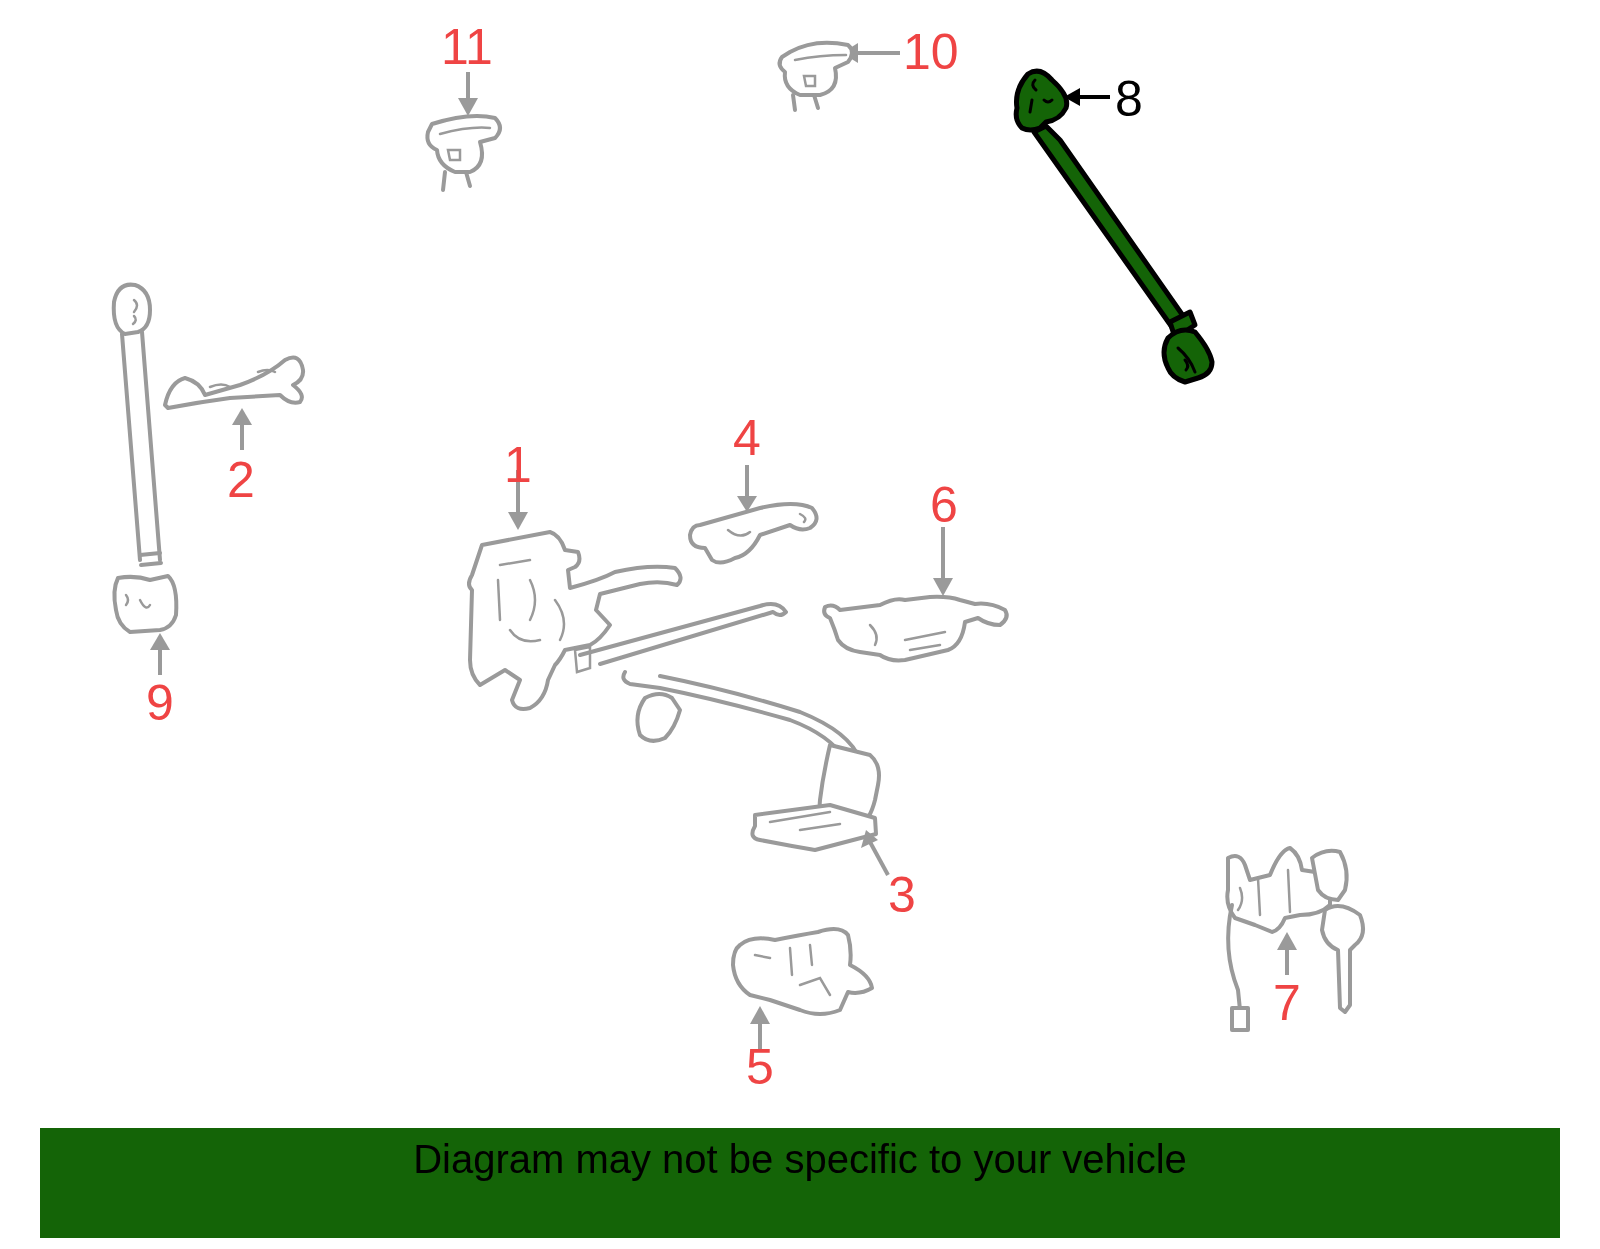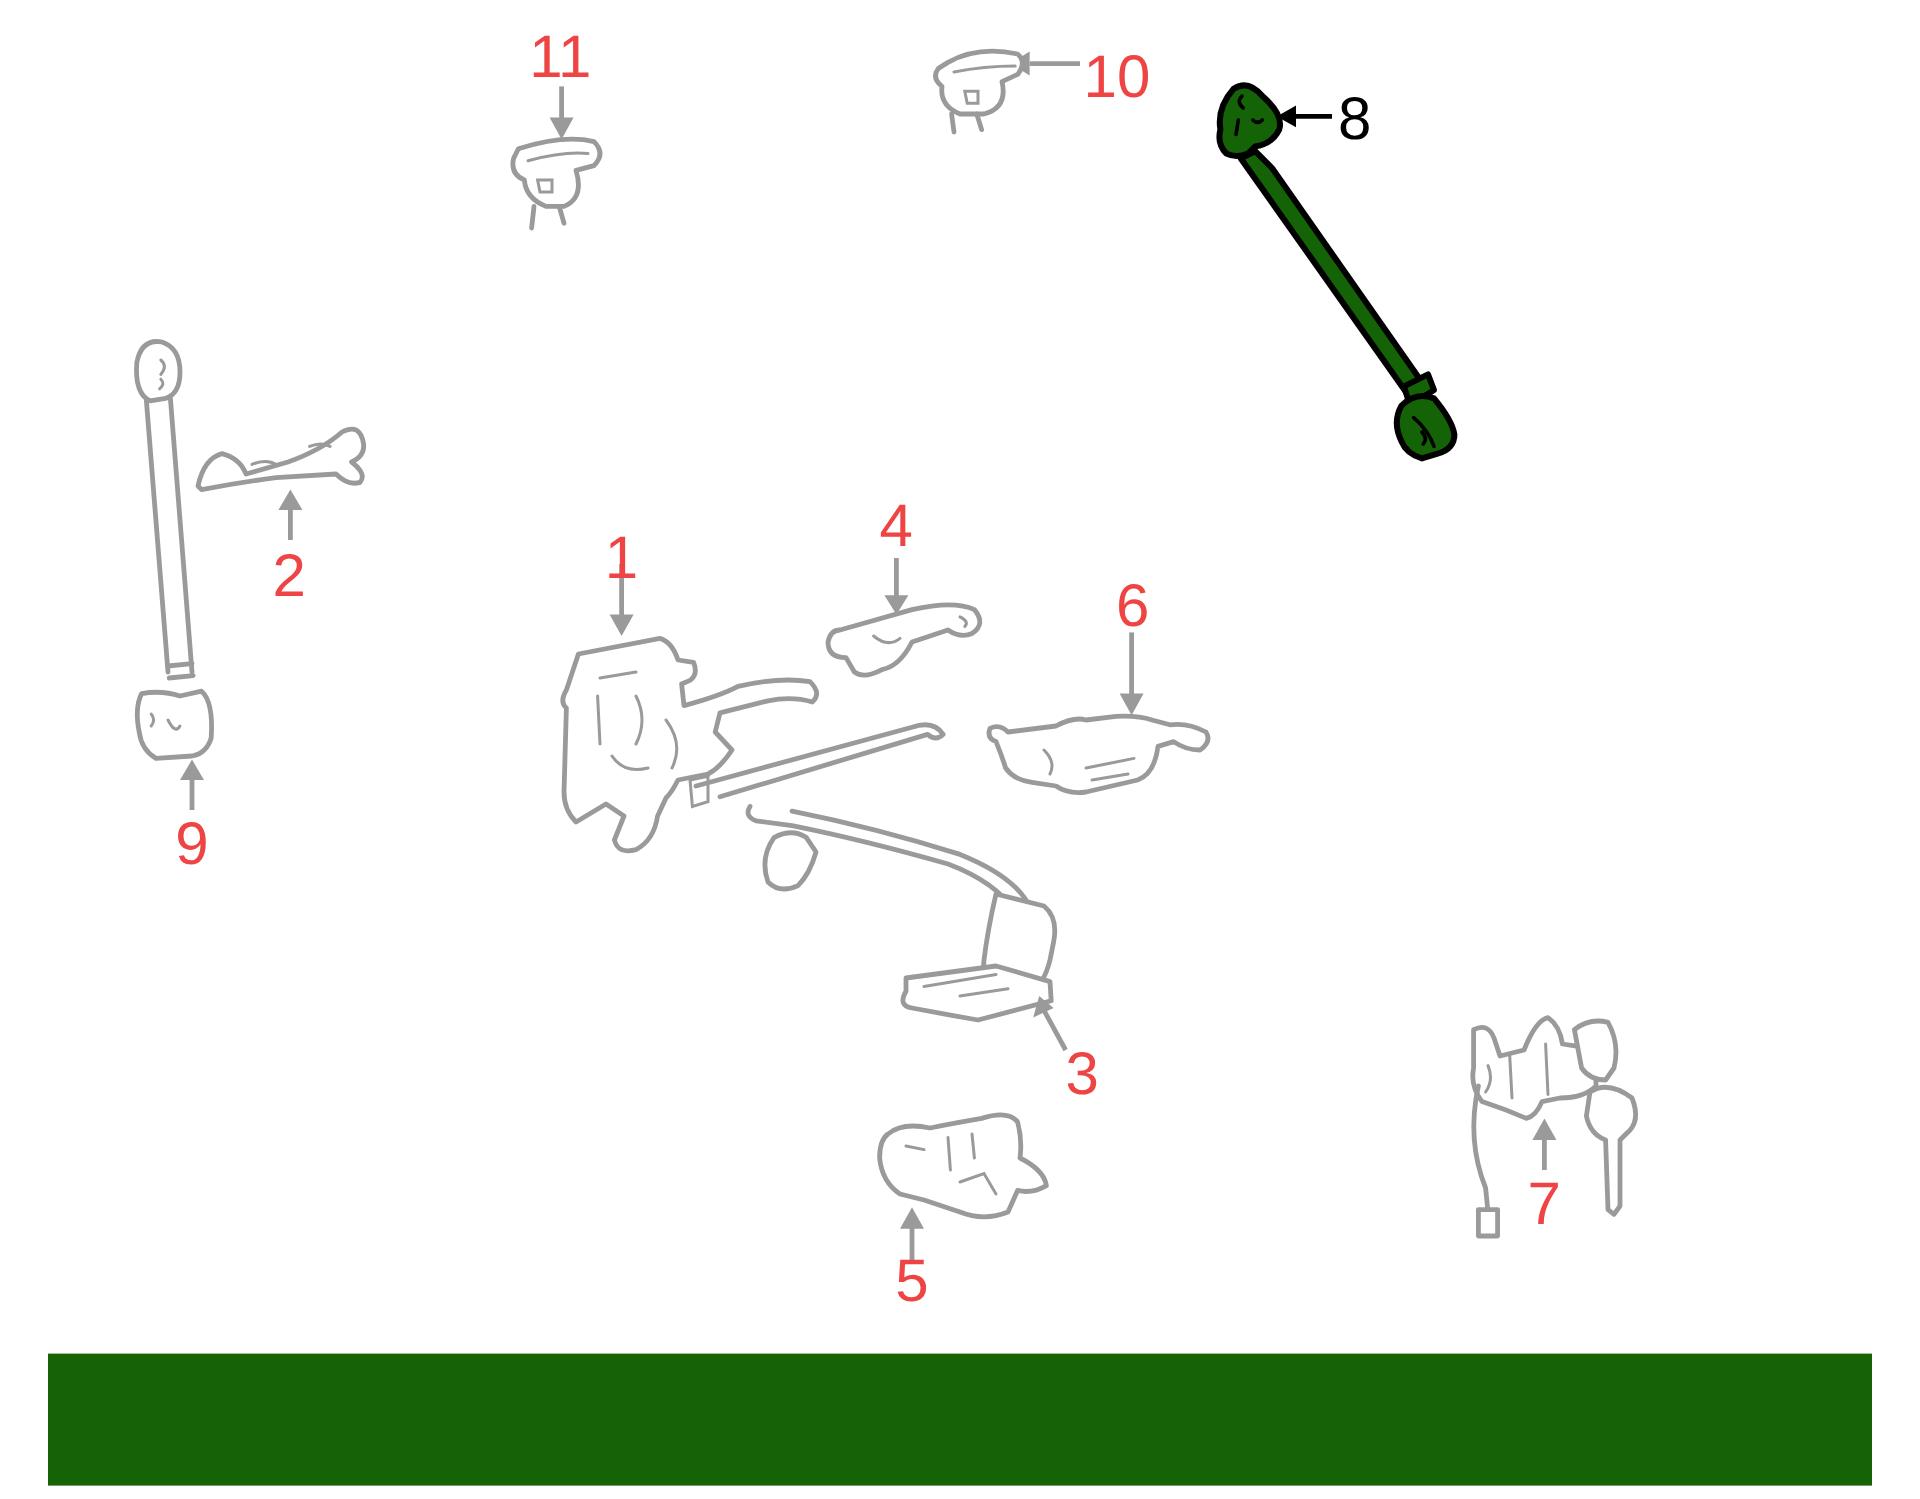--- a/index.html
+++ b/index.html
@@ -122,25 +122,26 @@
     <path class="hl" d="M1034,132 L1046,126 L1060,140 L1186,320 L1174,330 Z"></path>
     <path class="hl" d="M1170,322 L1190,312 L1195,325 L1175,338 Z"></path>
     <path class="hl" d="M1168,338 Q1180,326 1195,332 Q1210,350 1212,362 Q1212,374 1198,378 L1185,382 Q1172,378 1168,368 Q1160,352 1168,338 Z"></path>
     <path class="hl-detail" d="M1178,348 Q1190,358 1195,372 M1185,360 Q1190,366 1186,370"></path>
     <line x1="1080" y1="97" x2="1110" y2="97" stroke="#000" stroke-width="4"></line>
     <polygon points="1080,88 1080,106 1064,97" fill="#000"></polygon>
   </g>
 </svg>
 
 <div class="label" style="left:441px; top:22px;">11</div>
-<div class="label" style="left:903px; top:39px;">10</div>
+<div class="label" style="left:903px; top:27px;">10</div>
 <div class="label active" style="left:1115px; top:74px;">8</div>
 <div class="label" style="left:227px; top:455px;">2</div>
 <div class="label" style="left:733px; top:413px;">4</div>
 <div class="label" style="left:504px; top:440px;">1</div>
 <div class="label" style="left:930px; top:480px;">6</div>
 <div class="label" style="left:146px; top:678px;">9</div>
 <div class="label" style="left:888px; top:870px;">3</div>
 <div class="label" style="left:1273px; top:978px;">7</div>
 <div class="label" style="left:746px; top:1042px;">5</div>
 
 <div id="banner">
+  <div>Diagram may not be specific to your vehicle</div>
 </div>
 
 </body></html>

